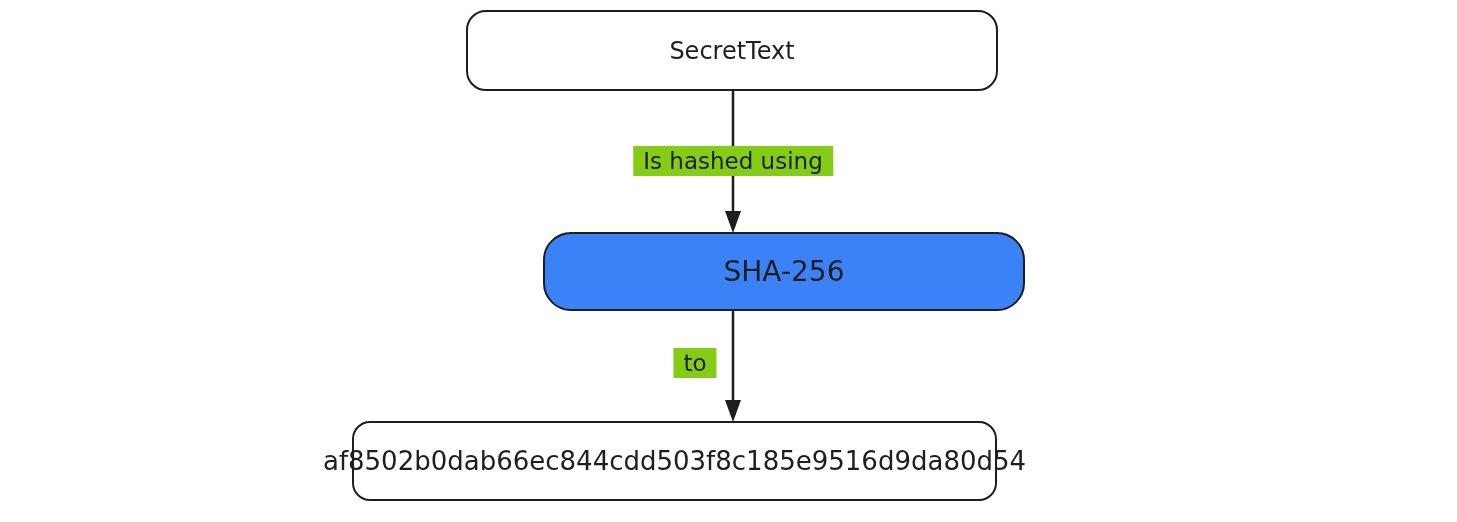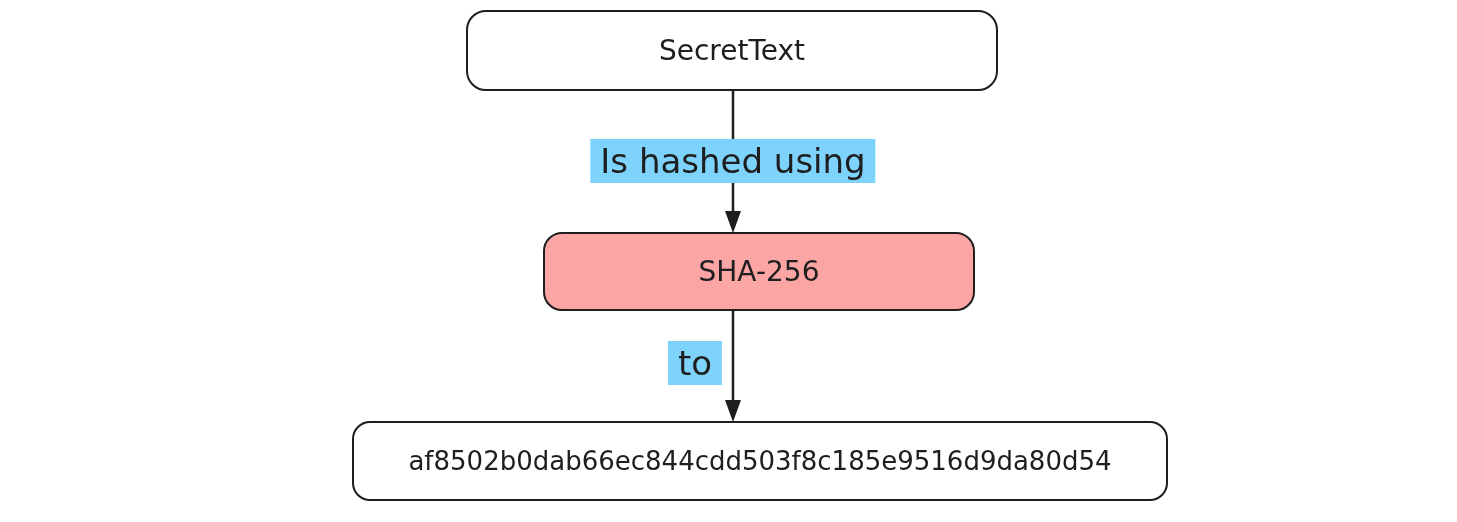--- a/index.html
+++ b/index.html
@@ -25,35 +25,35 @@
     align-items: center;
     justify-content: center;
     text-align: center;
   }
   .node-secret {
     left: 466px;
     top: 10px;
     width: 532px;
     height: 81px;
     border-radius: 20px;
-    font-size: 28px;
+    font-size: 24px;
   }
   .node-sha {
     left: 543px;
     top: 232px;
-    width: 432px;
+    width: 482px;
     height: 79px;
-    border-radius: 19px;
-    background: #fca5a5;
+    border-radius: 28px;
+    background: #3b82f6;
     font-size: 28px;
   }
   .node-hash {
     left: 352px;
     top: 421px;
-    width: 816px;
+    width: 645px;
     height: 80px;
     border-radius: 18px;
     flex-direction: column;
     font-size: 26px;
     line-height: 31px;
   }
   .arrow {
     position: absolute;
     overflow: visible;
   }
@@ -61,23 +61,23 @@
     stroke: #1e1e1e;
     stroke-width: 2.5;
     stroke-linecap: round;
   }
   .arrow polygon {
     fill: #1e1e1e;
   }
   .edge-label {
     position: absolute;
     transform: translate(-50%, -50%);
-    background: #7dd3fc;
+    background: #84cc16;
     padding: 2px 10px;
-    font-size: 34px;
+    font-size: 23px;
     white-space: nowrap;
   }
 </style>
 </head>
 <body>
 
 <div class="canvas">
 
   <div class="node node-secret">
     <span>SecretText</span>

